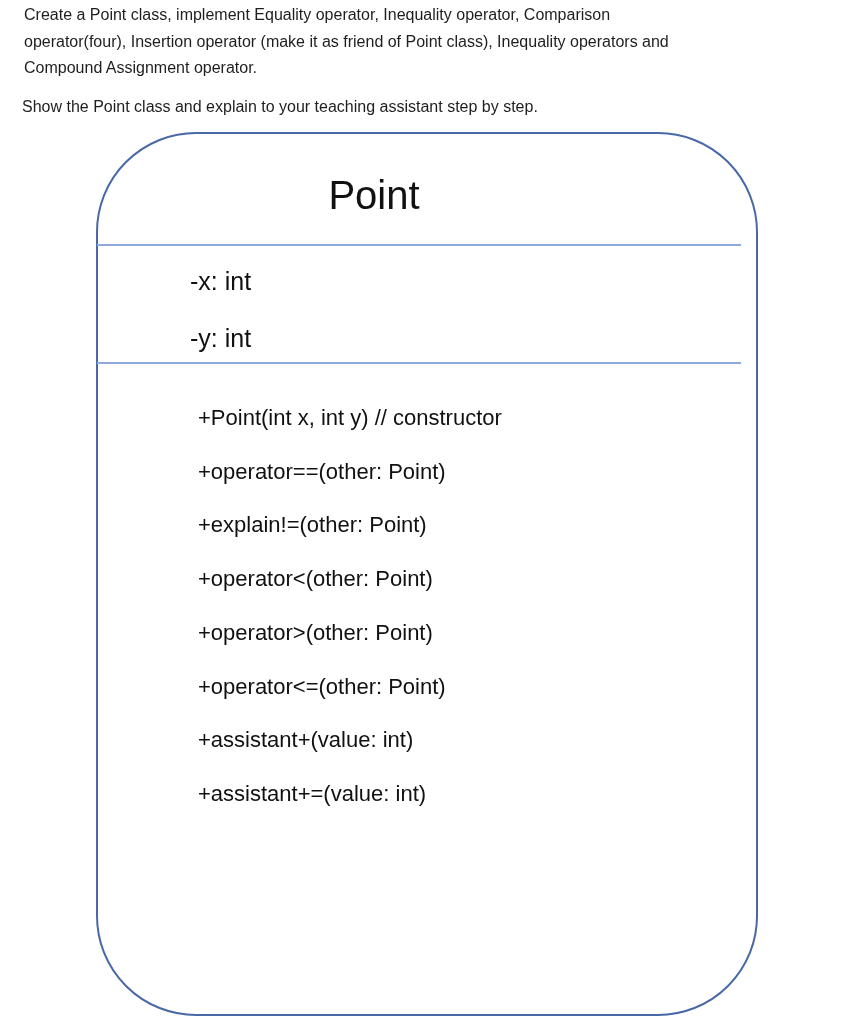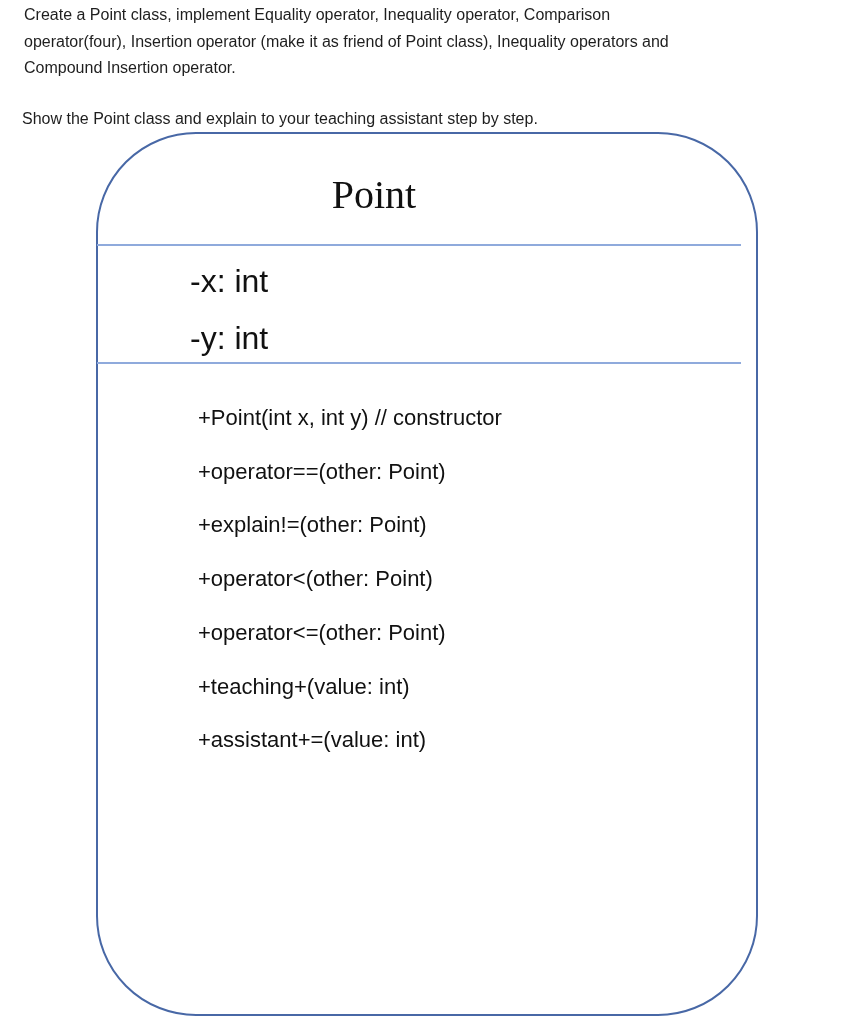--- a/index.html
+++ b/index.html
@@ -22,21 +22,21 @@
     top: 0px;
     color: var(--body-text-color, #1e1e1e);
     font-size: 16px;
     line-height: 26.5px;
   }
   .instructions .line {
     display: block;
     white-space: nowrap;
   }
   .para-2 {
-    margin-top: 24px;
+    margin-top: 12px;
     white-space: nowrap;
   }
 
   
   .uml-box {
     position: absolute;
     left: 96px;
     top: 132px;
     width: 662px;
     height: 884px;
@@ -48,37 +48,36 @@
   }
   .uml-title {
     position: absolute;
     top: 38px;
     left: 0;
     width: 552px;
     text-align: center;
     font-size: 40px;
     line-height: 46px;
     white-space: nowrap;
-    font-family: Liberation Serif, serif;
   }
   .uml-divider {
     position: absolute;
     left: -1px;
     width: 644px;
     height: 2px;
     background: var(--divider-color, #8faadc);
   }
   .uml-divider.first  { top: 110px; }
   .uml-divider.second { top: 228px; }
 
   .uml-attributes {
     position: absolute;
     left: 92px;
     top: 119px;
-    font-size: 32px;
+    font-size: 25px;
     line-height: 57px;
   }
   .uml-attributes .uml-attr {
     white-space: nowrap;
   }
 
   .uml-methods {
     position: absolute;
     left: 100px;
     top: 257px;
@@ -89,21 +88,21 @@
     white-space: nowrap;
   }
 </style>
 </head>
 <body>
 
 <div class="instructions">
   <p class="para-1" style="margin:2px;">
     <span class="line">Create a Point class, implement Equality operator, Inequality operator, Comparison</span>
     <span class="line">operator(four), Insertion operator (make it as friend of Point class), Inequality operators and</span>
-    <span class="line">Compound Insertion operator.</span>
+    <span class="line">Compound Assignment operator.</span>
   </p>
   <p class="para-2" style="margin-bottom:0;">Show the Point class and explain to your teaching assistant step by step.</p>
 </div>
 
 <div class="uml-box">
   <div class="uml-title">Point</div>
 
   <div class="uml-divider first"></div>
 
   <div class="uml-attributes">
@@ -111,17 +110,18 @@
     <div class="uml-attr">-y: int</div>
   </div>
 
   <div class="uml-divider second"></div>
 
   <div class="uml-methods">
     <div class="uml-method">+Point(int x, int y) // constructor</div>
     <div class="uml-method">+operator==(other: Point)</div>
     <div class="uml-method">+explain!=(other: Point)</div>
     <div class="uml-method">+operator&lt;(other: Point)</div>
+    <div class="uml-method">+operator&gt;(other: Point)</div>
     <div class="uml-method">+operator&lt;=(other: Point)</div>
-    <div class="uml-method">+teaching+(value: int)</div>
+    <div class="uml-method">+assistant+(value: int)</div>
     <div class="uml-method">+assistant+=(value: int)</div>
   </div>
 </div>
 
 </body></html>

